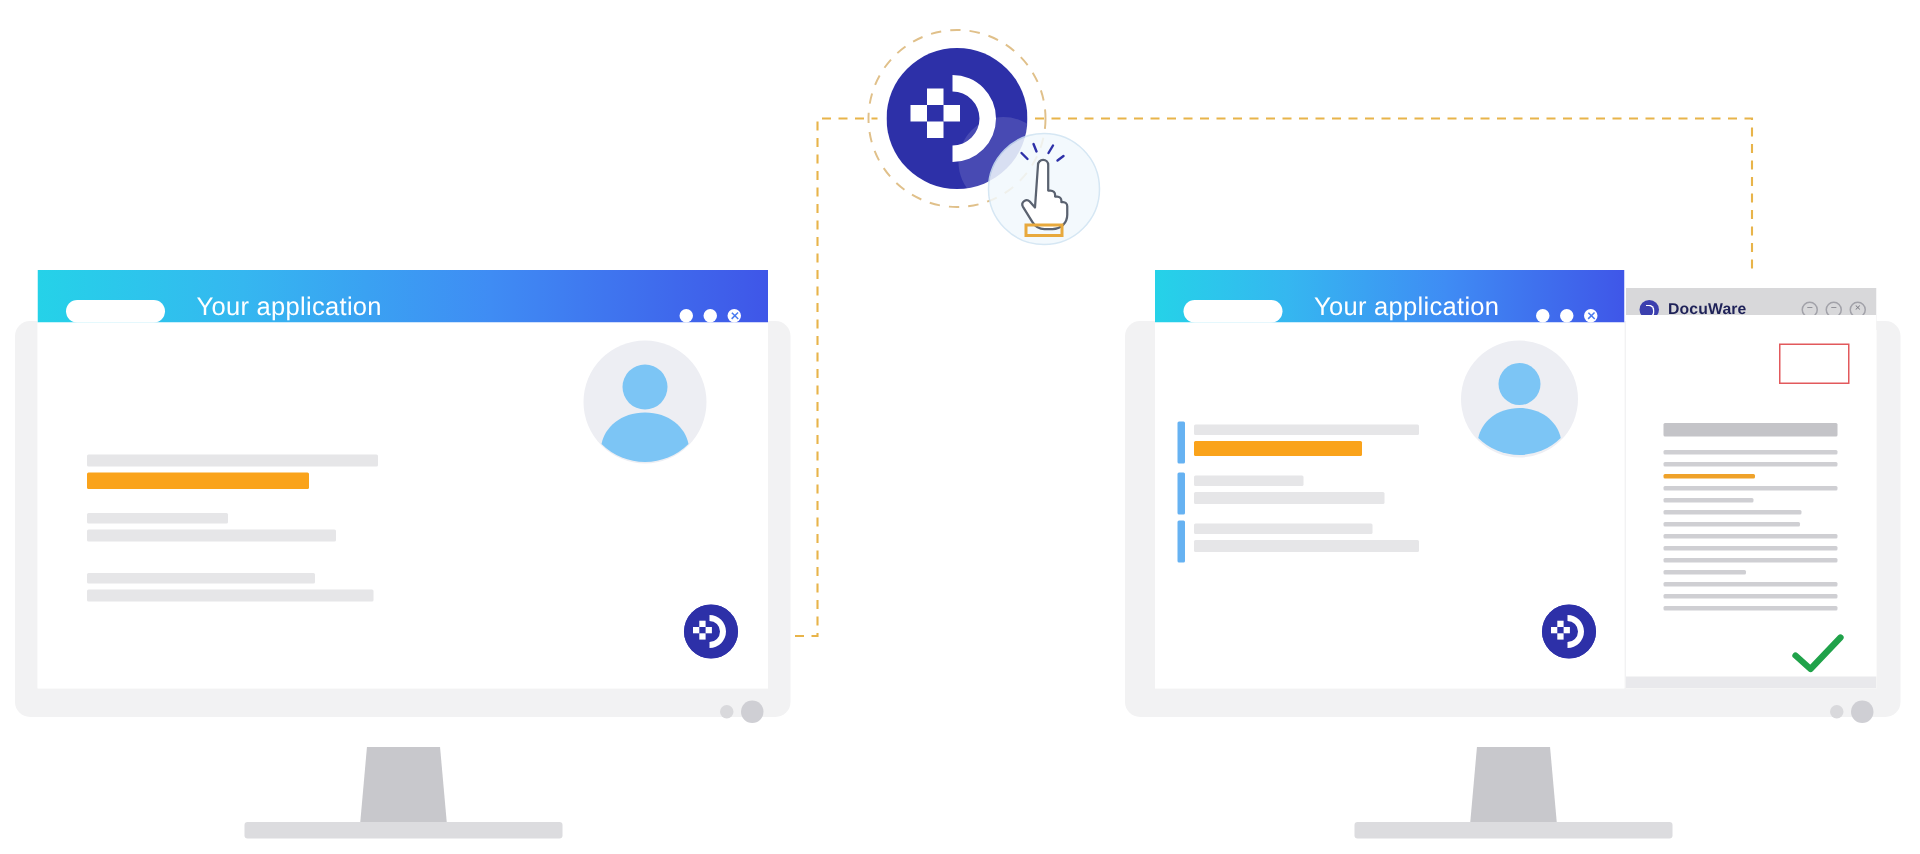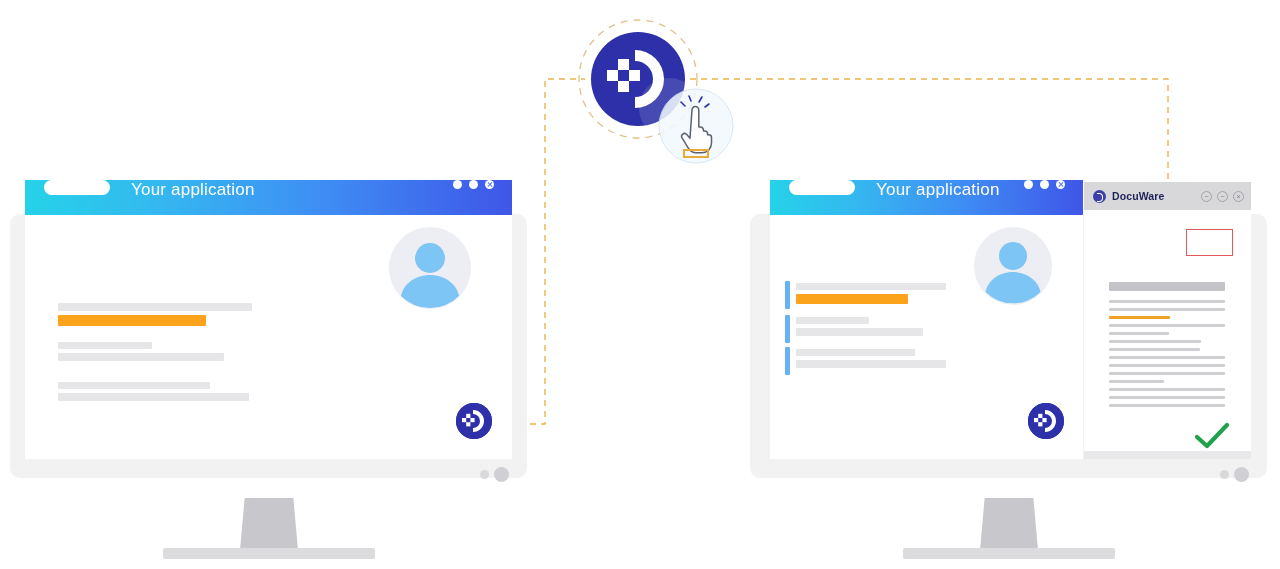--- a/index.html
+++ b/index.html
@@ -92,21 +92,21 @@
     position: absolute;
     background: #ffffff;
     overflow: hidden;
   }
   .app-titlebar {
     position: absolute;
     left: 0; top: 0;
     height: 35px;
     background: linear-gradient(90deg, #25d2e8 0%, #35b7f0 28%, #3f8cf4 62%, #3f56e8 100%);
     display: flex;
-    align-items: flex-start;
+    align-items: flex-end;
   }
   .tb-pill {
     width: 66px;
     height: 15px;
     border-radius: 8px;
     background: #ffffff;
     margin-left: 19px;
     flex: 0 0 auto;
   }
   .tb-title {
@@ -178,21 +178,21 @@
   }
 
   
   .dw-panel {
     position: absolute;
     background: #ffffff;
     overflow: hidden;
   }
   .dw-head {
     position: absolute;
-    left: 0; top: 0;
+    left: 0; top: 10px;
     height: 28px;
     width: 100%;
     background: #d8d8da;
     display: flex;
     align-items: center;
   }
   .dw-logo-mark {
     width: 13px; height: 13px;
     border-radius: 50%;
     background: #3b3fae;

